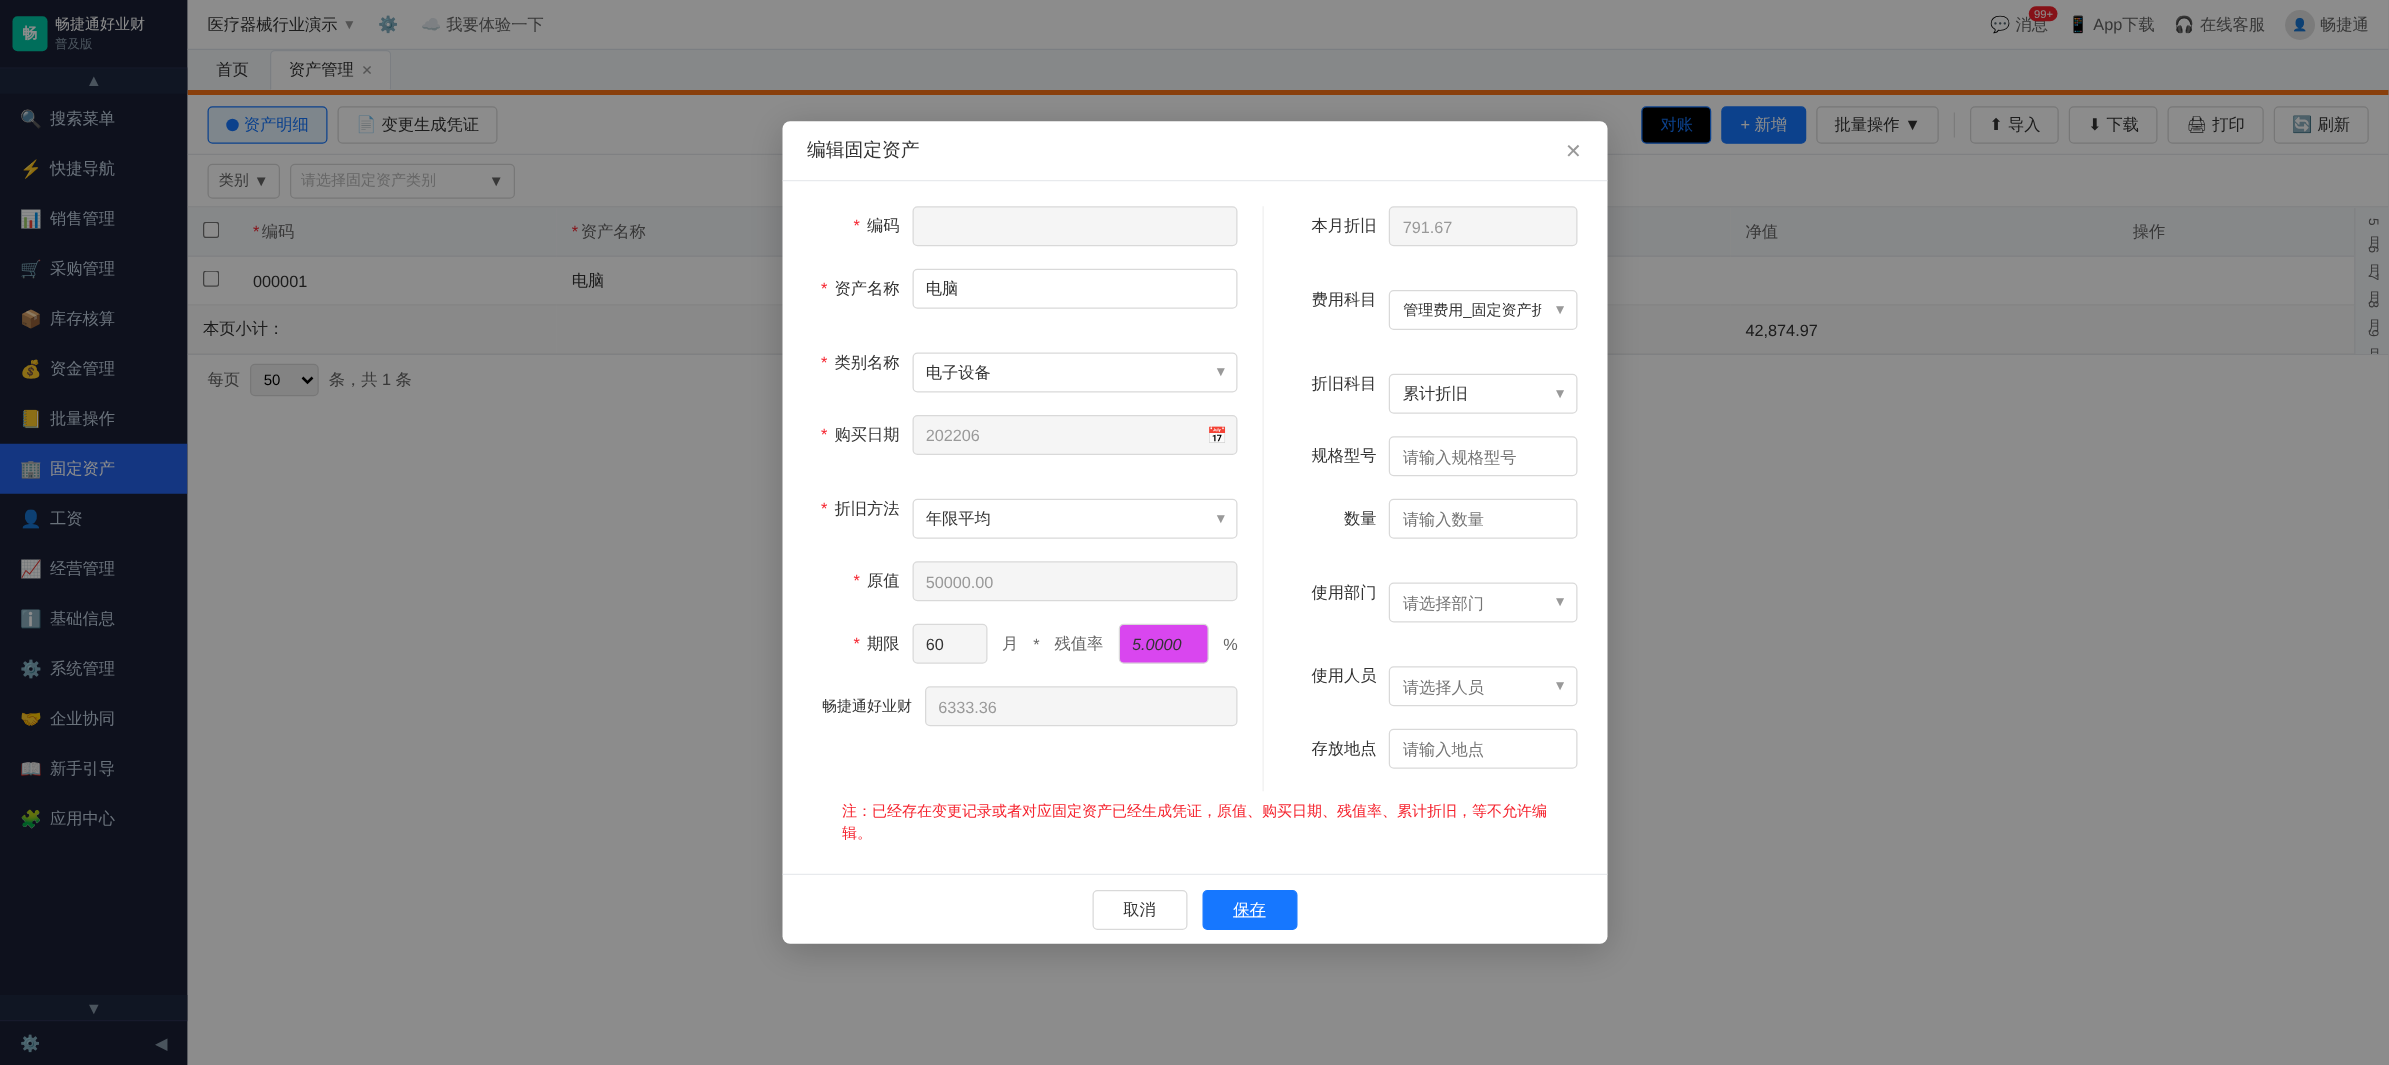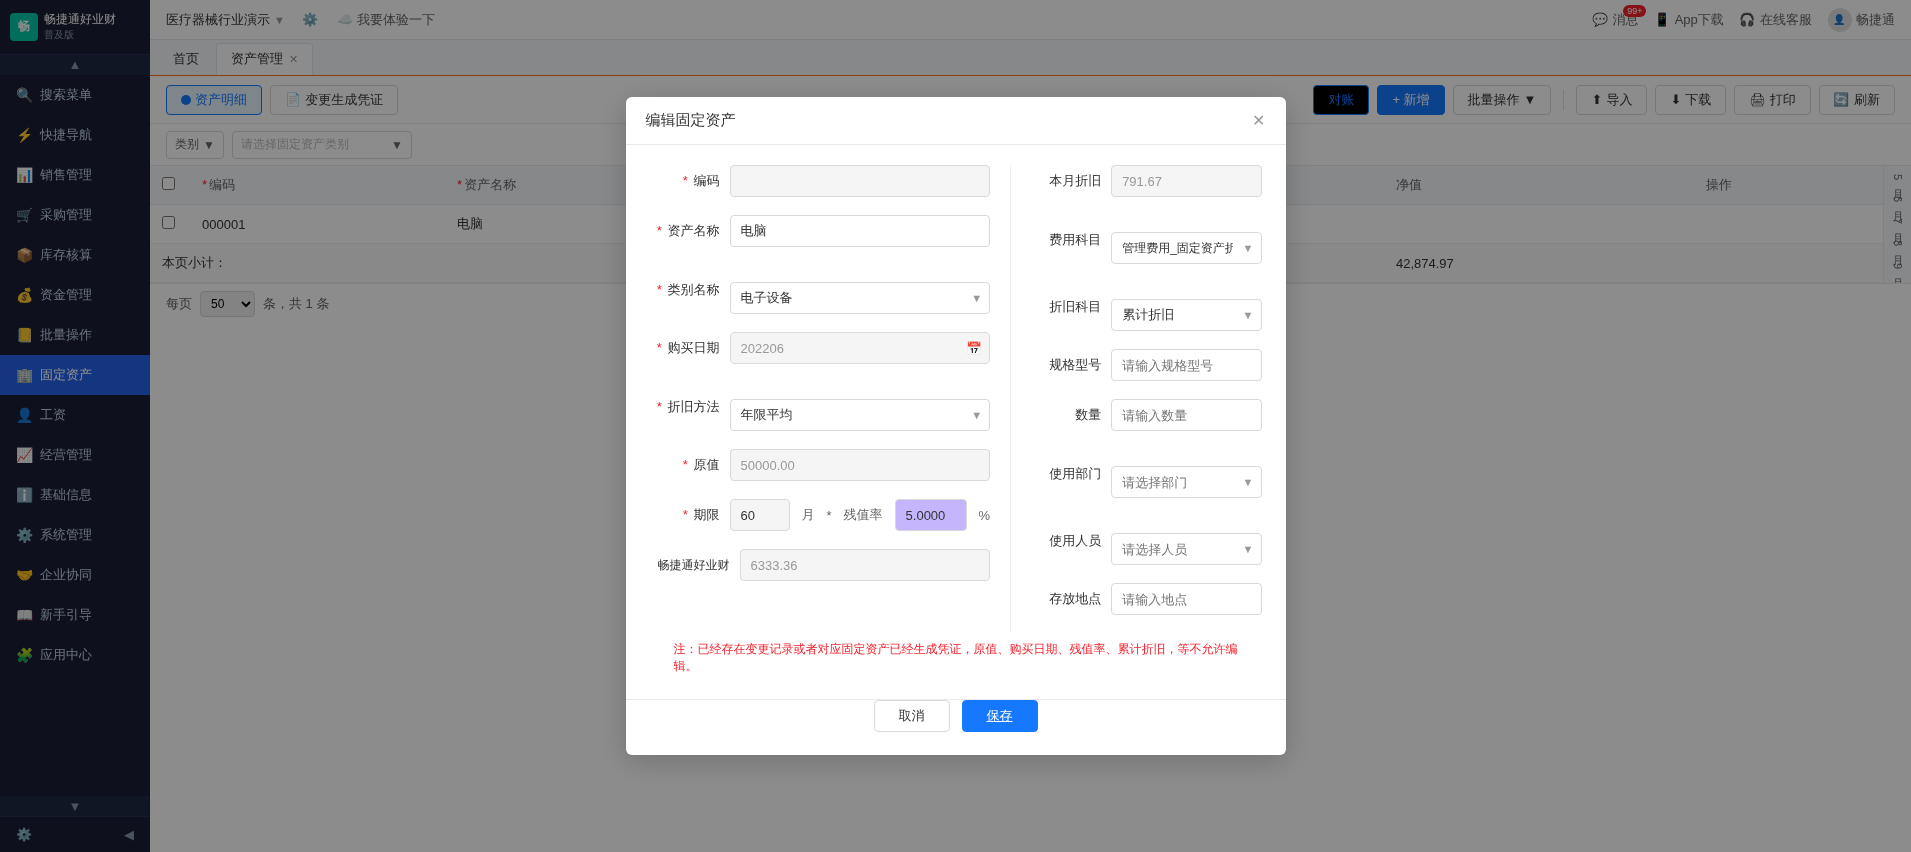--- a/index.html
+++ b/index.html
@@ -36,21 +36,21 @@
     .topbar-feedback { display: flex; align-items: center; gap: 4px; color: #666; cursor: pointer; font-size: 13px; }
     .topbar-right { margin-left: auto; display: flex; align-items: center; gap: 16px; }
     .topbar-msg { display: flex; align-items: center; gap: 4px; cursor: pointer; color: #666; position: relative; }
     .badge { position: absolute; top: -6px; right: -8px; background: #f5222d; color: #fff; font-size: 9px; border-radius: 8px; padding: 1px 4px; }
     .topbar-app { display: flex; align-items: center; gap: 4px; cursor: pointer; color: #666; }
     .topbar-service { display: flex; align-items: center; gap: 4px; cursor: pointer; color: #666; }
     .topbar-user { display: flex; align-items: center; gap: 4px; cursor: pointer; color: #666; }
     .user-avatar { width: 24px; height: 24px; background: #e0e0e0; border-radius: 50%; display: flex; align-items: center; justify-content: center; font-size: 10px; }
     
     
-    .tabbar { height: 36px; background: #f5f7fa; border-bottom: 1px solid #f97316; display: flex; align-items: flex-end; padding: 0 8px; }
+    .tabbar { height: 36px; background: #f5f7fa; border-bottom: 4px solid #f97316; display: flex; align-items: flex-end; padding: 0 8px; }
     .tab { height: 32px; padding: 0 14px; display: flex; align-items: center; gap: 6px; cursor: pointer; border: 1px solid transparent; border-radius: 4px 4px 0 0; font-size: 13px; color: #666; background: #e8eaed; margin-right: 2px; }
     .tab.active { background: #fff; color: #333; border-color: #e0e6ed; border-bottom-color: #fff; }
     .tab-close { color: #999; font-size: 11px; cursor: pointer; }
     .tab-home { background: transparent; color: #333; }
     
     
     .content-area { flex: 1; background: #fff; overflow: hidden; position: relative; }
     
     
     .content-toolbar { height: 48px; border-bottom: 1px solid #e8eaed; display: flex; align-items: center; padding: 0 16px; gap: 8px; }
@@ -98,21 +98,21 @@
     .form-select-wrap .form-input { padding-right: 28px; cursor: pointer; }
     .form-select-arrow { position: absolute; right: 8px; top: 50%; transform: translateY(-50%); color: #999; font-size: 11px; pointer-events: none; }
     .form-date-wrap { position: relative; width: 100%; }
     .form-date-wrap .form-input { padding-right: 28px; }
     .form-date-icon { position: absolute; right: 8px; top: 50%; transform: translateY(-50%); color: #999; font-size: 13px; cursor: pointer; }
     .form-row-inline { display: flex; align-items: center; gap: 12px; }
     .form-unit { font-size: 13px; color: #666; white-space: nowrap; }
     .form-input.short { width: 60px; }
     .form-input.medium { width: 80px; }
     .modal-note { font-size: 12px; color: #f5222d; padding: 8px 24px 4px; }
-    .modal-footer { height: 56px; padding: 0 24px; display: flex; align-items: flex-start; justify-content: center; gap: 12px; border-top: 1px solid #e8eaed; }
+    .modal-footer { height: 56px; padding: 0 24px; display: flex; align-items: center; justify-content: center; gap: 12px; border-top: 1px solid #e8eaed; }
     .btn { height: 32px; padding: 0 24px; border-radius: 4px; cursor: pointer; font-size: 13px; border: 1px solid; }
     .btn-default { background: #fff; border-color: #d9d9d9; color: #333; }
     .btn-primary { background: #1677ff; border-color: #1677ff; color: #fff; text-decoration: underline; }
   </style>
 </head>
 <body>
 
 <div class="app-container">
 
   <div class="sidebar">
@@ -422,21 +422,21 @@
           <div class="form-row">
             <div class="form-label">
               <span class="req">*</span>
               <span>期限</span>
             </div>
             <div class="form-row-inline">
               <input class="form-input short" type="text" value="60" disabled="" style="width: 60px; background: rgb(245, 245, 245);">
               <span class="form-unit">月</span>
               <span class="form-unit">*</span>
               <span class="form-unit">残值率</span>
-              <input class="form-input medium" type="text" value="5.0000" disabled="" style="width: 72px; background: #c4b5fd;">
+              <input class="form-input medium" type="text" value="5.0000" disabled="" style="width: 72px; background: #d946ef; font-style: italic;">
               <span class="form-unit">%</span>
             </div>
           </div>
 
           <div class="form-row">
             <div class="form-label" style="width:90px; font-size:12px;">
               <span>畅捷通好业财</span>
             </div>
             <input class="form-input disabled" type="text" value="6333.36" disabled="" style="">
           </div>

